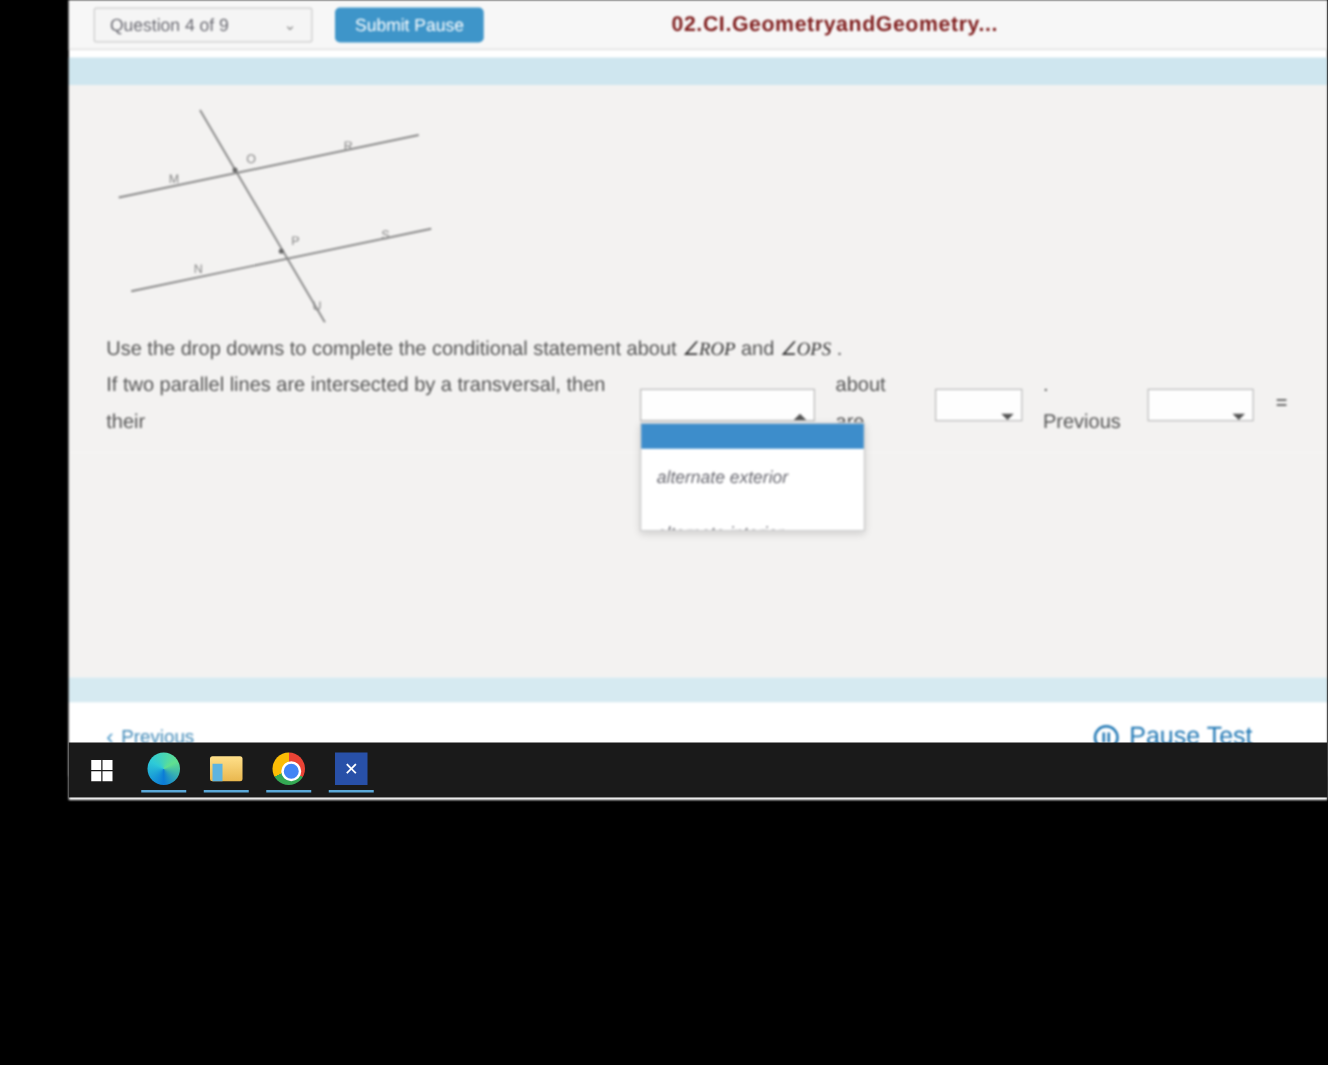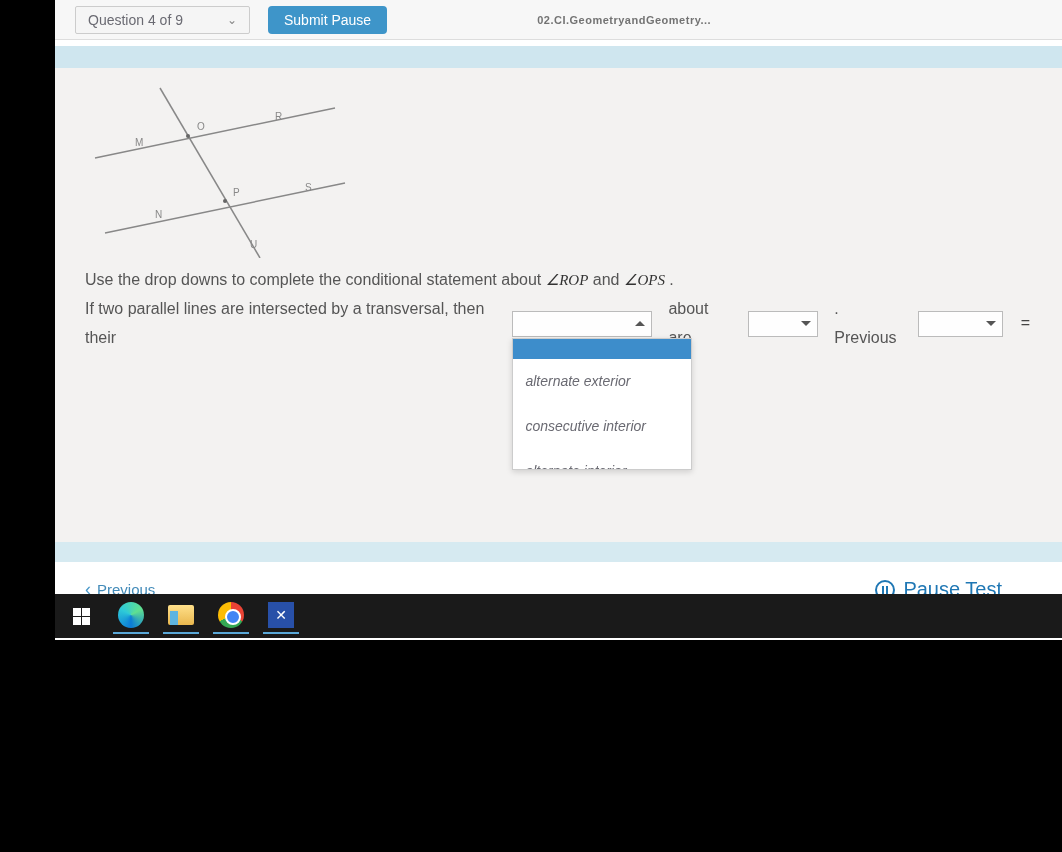--- a/index.html
+++ b/index.html
@@ -49,23 +49,23 @@
       color: #fff;
       border: none;
       border-radius: 4px;
       padding: 6px 16px;
       font-size: 14px;
       height: 28px;
       cursor: pointer;
     }
     .title-area {
       margin-left: 150px;
-      color: #737373;
+      color: #7f1d1d;
       font-weight: bold;
-      font-size: 11px;
+      font-size: 17px;
       letter-spacing: 0.5px;
     }
     .blue-strip {
       height: 22px;
       background: #cfe6ef;
       margin-top: 6px;
     }
     .content {
       padding: 10px 30px 10px 30px;
       background: #f3f2f1;
@@ -83,21 +83,21 @@
     }
     .angle-sym {
       font-family: 'Times New Roman', serif;
       font-style: italic;
       font-size: 15px;
       color: #333;
     }
     .inline-row { display: flex; align-items: center; flex-wrap: nowrap; gap: 16px; }
     .dd {
       display: inline-flex;
-      align-items: center;
+      align-items: flex-end;
       justify-content: flex-end;
       border: 1px solid #bbb;
       background: #fefefe;
       height: 26px;
       min-width: 70px;
       padding: 0 6px;
       cursor: pointer;
       position: relative;
       font-style: italic;
     }
@@ -283,21 +283,20 @@
         <span class="angle-sym">∠OPS</span>
         <span>.</span>
       </div>
       <div class="inline-row">
         <span>If two parallel lines are intersected by a transversal, then their</span>
         <div class="dd wide">
           <span class="tri-up"></span>
           <div class="dd-menu">
             <div class="opt selected"></div>
             <div class="opt">alternate exterior</div>
-            <div class="opt">consecutive interior</div>
             <div class="opt cut">alternate interior</div>
           </div>
         </div>
         <span>about are</span>
         <div class="dd">
           <span class="tri-down"></span>
         </div>
         <span>. Previous</span>
         <div class="dd" style="min-width:85px">
           <span class="tri-down"></span>

